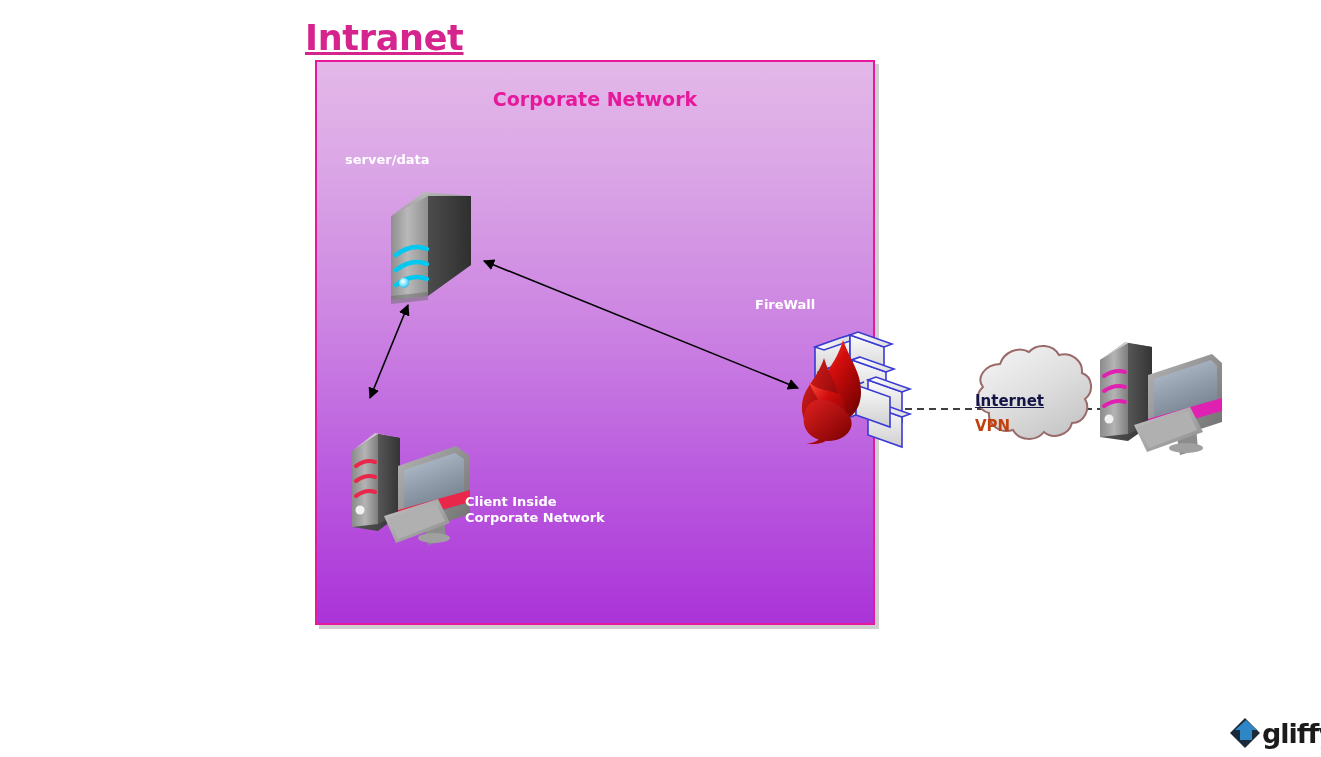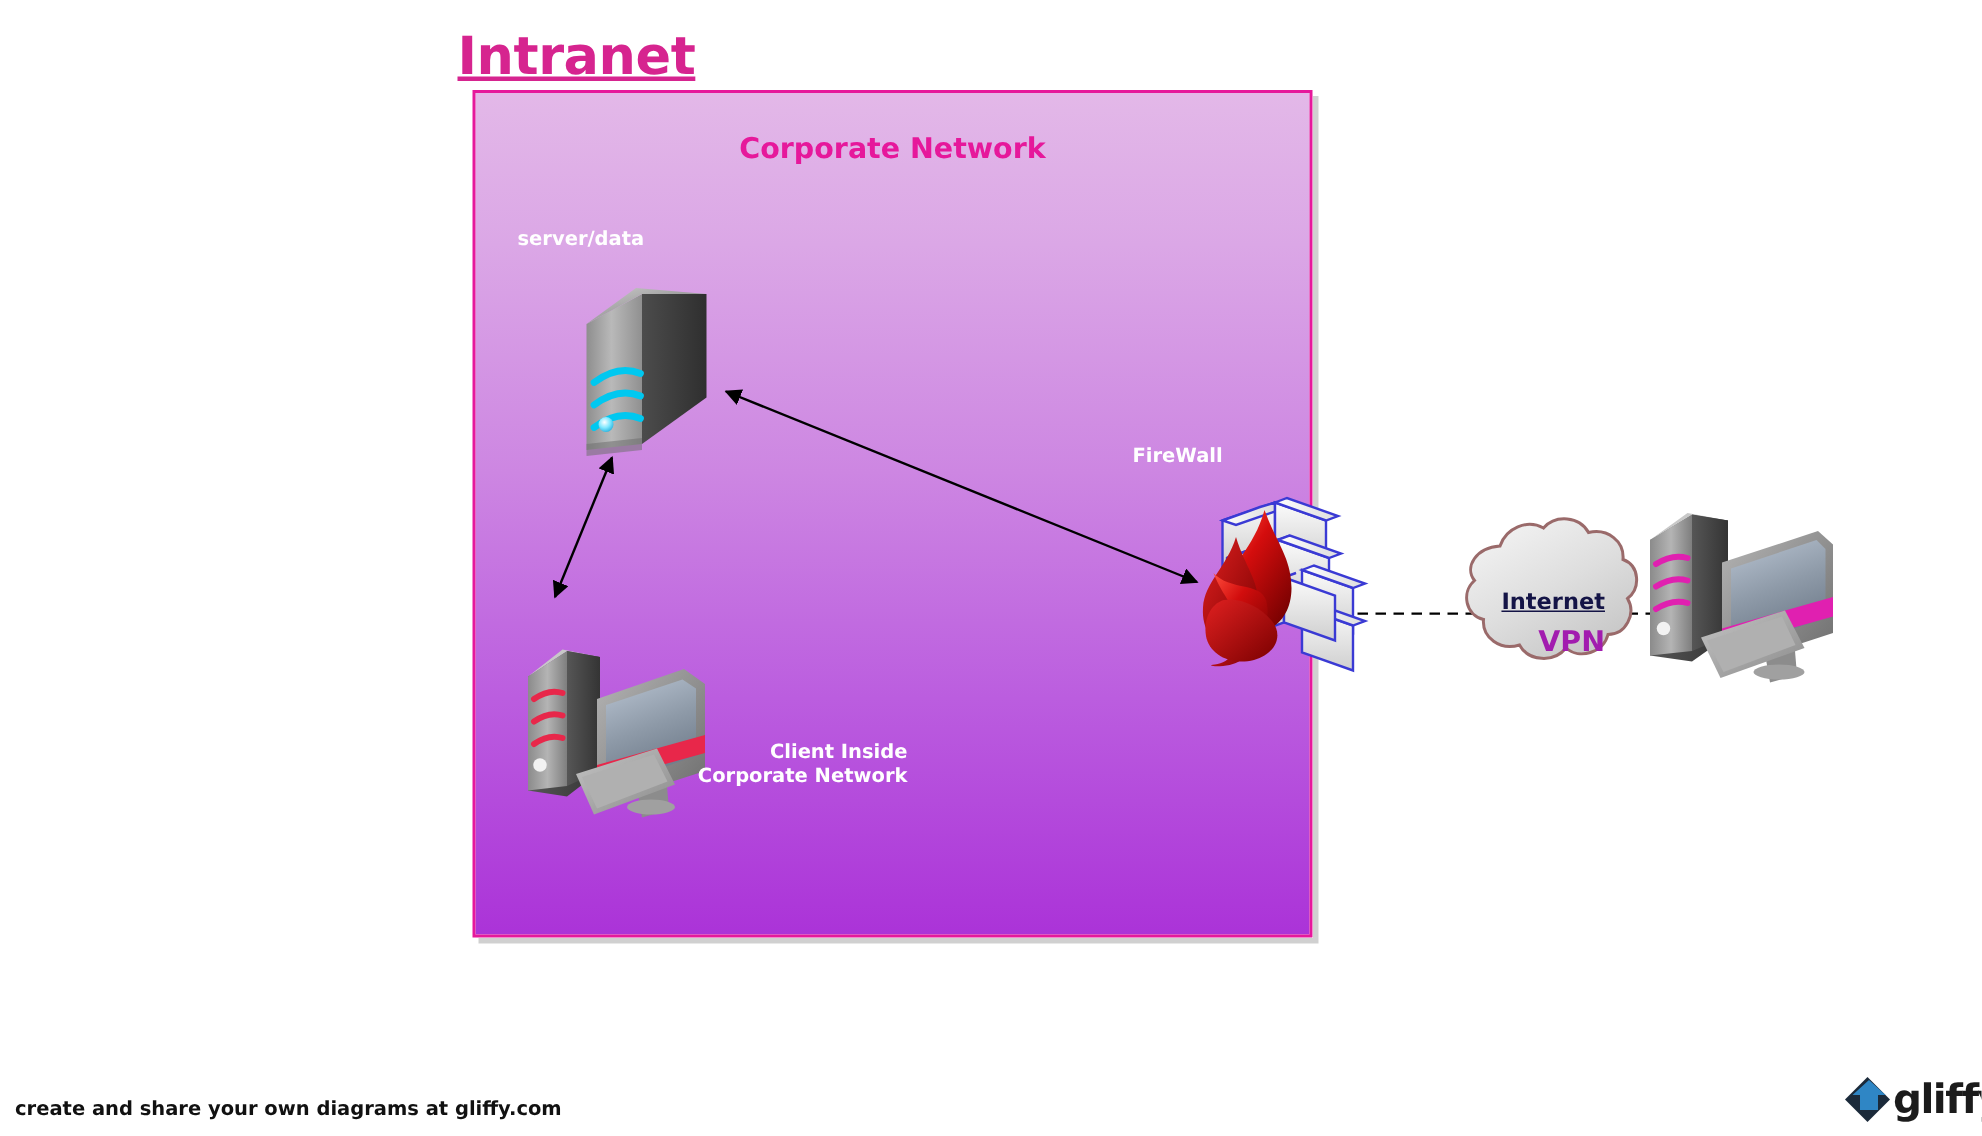--- a/index.html
+++ b/index.html
@@ -34,38 +34,38 @@
     text-align:center;
     font-size:19px;font-weight:bold;color:#e6189b;
     white-space:nowrap;
   }
 
   
   .net-label{
     position:absolute;
     color:#ffffff;font-weight:bold;font-size:13px;
     white-space:nowrap;line-height:16px;
-    text-align:right;
+    text-align:left;
   }
   #server-label{left:345px;top:152px;}
   #firewall-label{left:755px;top:297px;}
   #client-inside-label{left:465px;top:494px;width:140px;}
 
   
   #art-layer{position:absolute;left:0;top:0;width:1321px;height:757px;}
 
   
   #internet-label{
     position:absolute;left:975px;top:392px;width:95px;
-    text-align:right;font-size:15px;font-weight:bold;
+    text-align:left;font-size:15px;font-weight:bold;
     color:#141446;text-decoration:underline;
   }
   #vpn-label{
     position:absolute;left:975px;top:417px;width:95px;
-    text-align:right;font-size:19px;font-weight:bold;color:#a21caf;
+    text-align:left;font-size:15px;font-weight:bold;color:#c2410c;
   }
 
   
   #footer-credit{
     position:absolute;left:10px;top:732px;
     font-size:13px;font-weight:bold;color:#111111;white-space:nowrap;
   }
   #gliffy-logo{position:absolute;left:1228px;top:716px;width:86px;height:34px;}
   #gliffy-wordmark{
     position:absolute;left:1262px;top:718px;
@@ -283,21 +283,20 @@
   <div class="net-label" id="server-label">server/data</div>
   <div class="net-label" id="firewall-label">FireWall</div>
   <div class="net-label" id="client-inside-label">
     <span>Client Inside</span><br>
     <span>Corporate Network</span>
   </div>
 
   <div id="internet-label">Internet</div>
   <div id="vpn-label">VPN</div>
 
-  <div id="footer-credit">create and share your own diagrams at gliffy.com</div>
 
   <svg id="gliffy-logo" viewBox="0 0 86 34">
     <polygon points="17,2 32,17 17,32 2,17" fill="#1b2a3a"></polygon>
     <path d="M12,24 L12,14 L7,14 L18,4 L29,14 L24,14 L24,24 Z" fill="#2f86c5"></path>
   </svg>
   <div id="gliffy-wordmark">gliffy</div>
 
 </div>
 
 </body></html>

